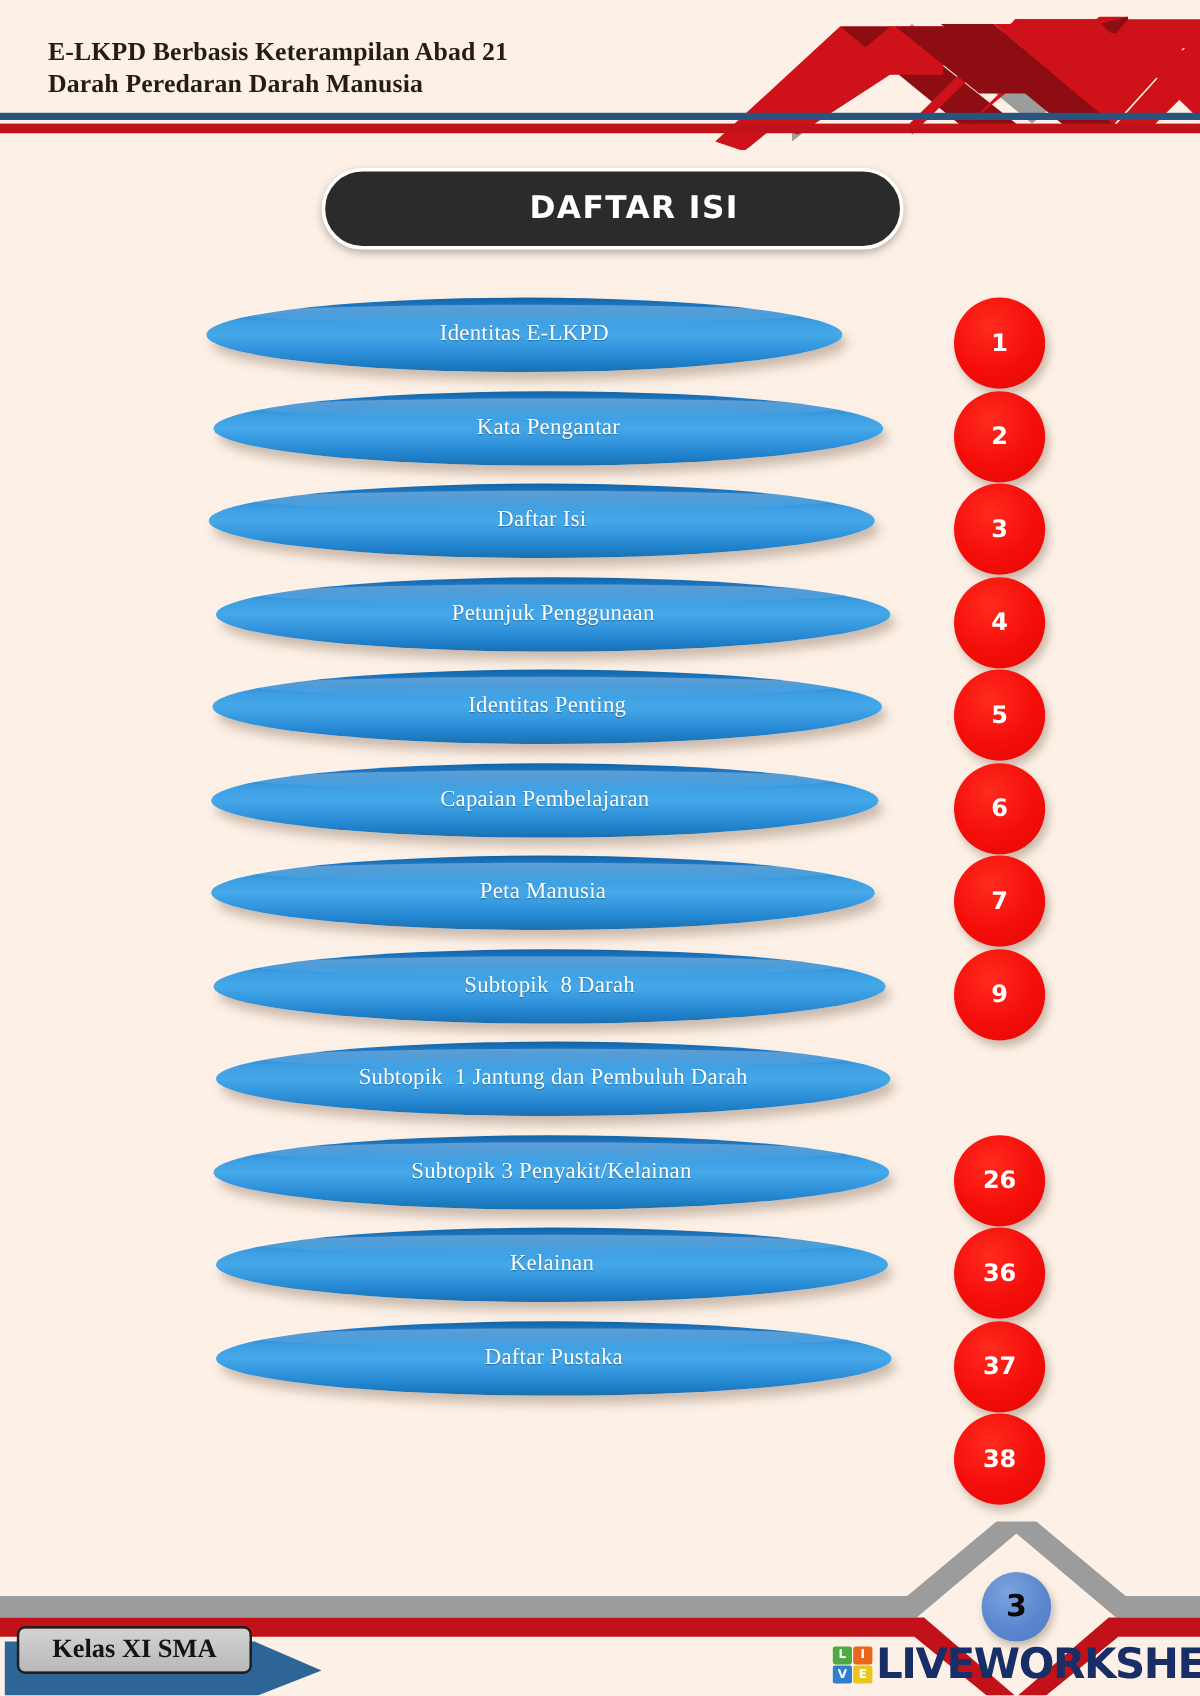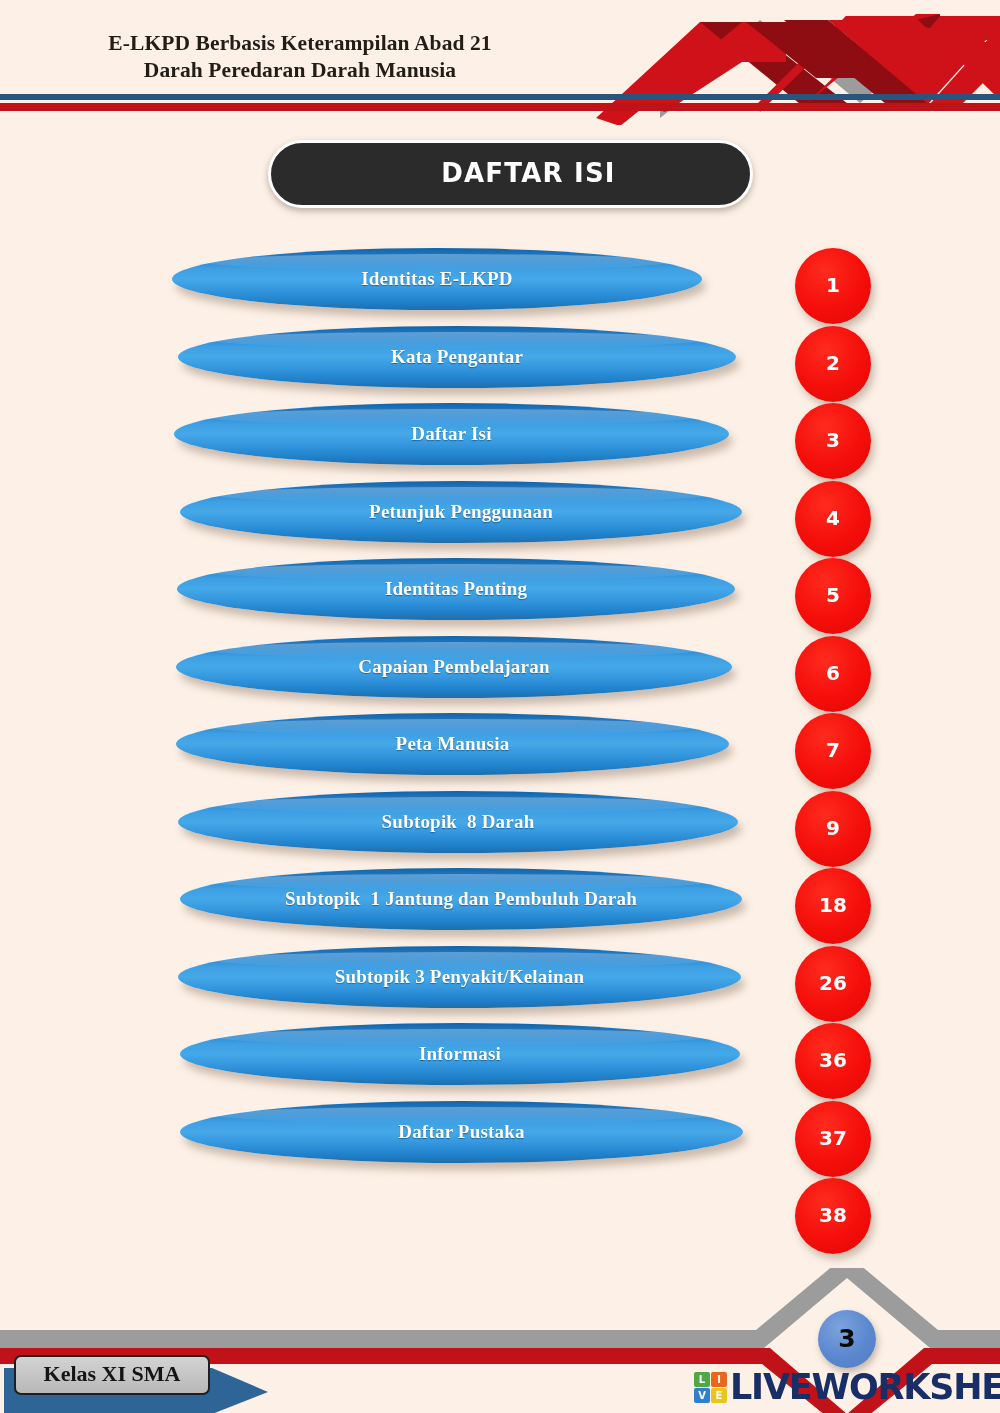--- a/index.html
+++ b/index.html
@@ -32,21 +32,20 @@
     width: 1000px;
     height: 125px;
     pointer-events: none;
   }
 
   .header-title {
     position: absolute;
     top: 30px;
     left: 40px;
     width: 520px;
-    text-align: center;
     color: #231d17;
     font-family: "Liberation Serif", serif;
     font-weight: bold;
     font-size: 21.5px;
     line-height: 27px;
     letter-spacing: 0.1px;
   }
   .header-title .l2 { display:block; }
 
   
@@ -122,21 +121,21 @@
     pointer-events: none;
   }
   .pill-label {
     position: absolute;
     left: 0; right: 0;
     top: 50%;
     transform: translateY(-52%);
     text-align: center;
     color: #ffffff;
     font-family: "Liberation Serif", serif;
-    font-weight: bold;
+    font-weight: normal;
     font-size: 19px;
     letter-spacing: 0.2px;
     text-shadow: 0 1px 1px rgba(0,40,80,0.45);
     white-space: pre;
   }
 
   .pagebubble {
     position: absolute;
     left: 795px;
     top: 0;
@@ -381,38 +380,35 @@
         <div class="pagebubble">
           <div class="num">9</div>
         </div>
       </div>
       <div class="toc-row">
         <div class="pill-wrap" style="left: 180px; width: 562px;">
           <div class="pill">
             <div class="pill-label">Subtopik  1 Jantung dan Pembuluh Darah</div>
           </div>
         </div>
-        <div class="pagebubble">
-          <div class="num">18</div>
-        </div>
       </div>
       <div class="toc-row">
         <div class="pill-wrap" style="left: 178px; width: 563px;">
           <div class="pill">
             <div class="pill-label">Subtopik 3 Penyakit/Kelainan</div>
           </div>
         </div>
         <div class="pagebubble">
           <div class="num">26</div>
         </div>
       </div>
       <div class="toc-row">
         <div class="pill-wrap" style="left: 180px; width: 560px;">
           <div class="pill">
-            <div class="pill-label">Informasi</div>
+            <div class="pill-label">Kelainan</div>
           </div>
         </div>
         <div class="pagebubble">
           <div class="num">36</div>
         </div>
       </div>
       <div class="toc-row">
         <div class="pill-wrap" style="left: 180px; width: 563px;">
           <div class="pill">
             <div class="pill-label">Daftar Pustaka</div>

